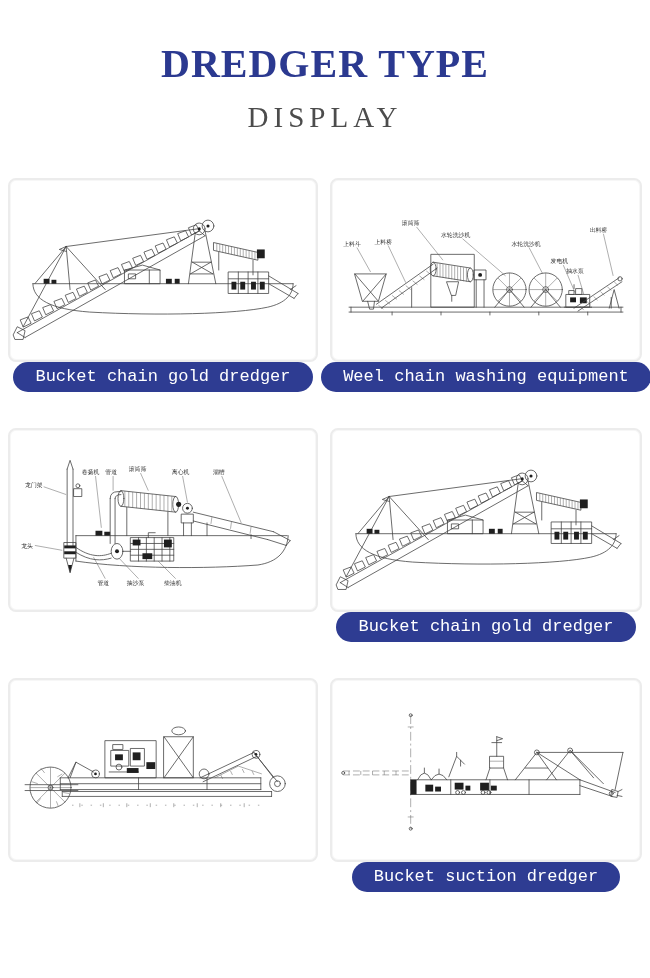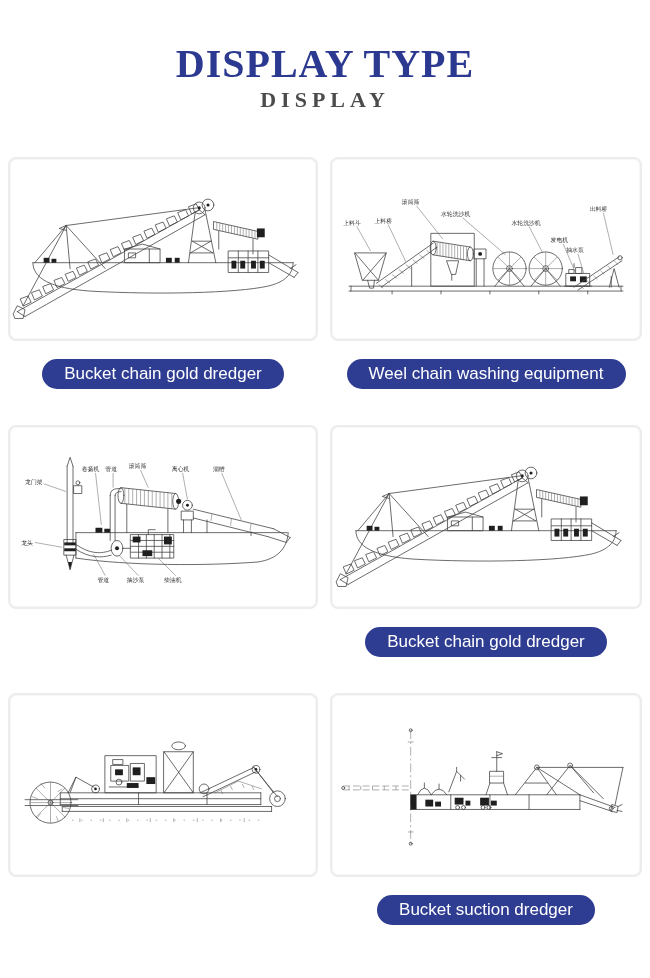--- a/index.html
+++ b/index.html
@@ -15,60 +15,59 @@
     width:650px;height:978px;overflow:hidden;
     font-family:"Liberation Serif","DejaVu Serif",serif;
   }
   .page{width:650px;height:978px;padding-top:42px}
   .hdr{text-align:center}
   .title{
     font-size:40px;font-weight:bold;color:var(--title-color);
     letter-spacing:1px;line-height:1.1;
   }
   .subtitle{
-    font-size:22px;font-weight:bold;color:var(--subtitle-color);
-    letter-spacing:5px;margin-top:1px;
+    font-size:29px;font-weight:normal;color:var(--subtitle-color);
+    letter-spacing:5px;margin-top:15px;
   }
   .grid{
     margin-top:44px;
     display:grid;
     grid-template-columns:310px 312px;
     column-gap:12px;row-gap:36px;
     padding:0 8px;
   }
   .cell{display:flex;flex-direction:column;align-items:center}
   .panel{
     width:100%;height:184px;background:#ffffff;
     border:2px solid #ececec;border-radius:8px;
     box-shadow:inset 0 0 0 1px #f7f7f7;
     overflow:hidden;
   }
   .panel svg{display:block;width:100%;height:100%}
   .pill{
-    margin-top:18px;
     display:inline-block;border:none;cursor:pointer;
     background:var(--button-bg);color:var(--button-text);
-    font-family:Liberation Sans, sans-serif;
+    font-family:Liberation Mono, monospace;
     font-size:17px;line-height:1;
     padding:6px 22px 7px 22px;border-radius:15px;
     white-space:nowrap;
   }
   
   .ln{stroke:var(--line);fill:none;stroke-width:.8;stroke-linecap:round;stroke-linejoin:round}
   .th{stroke:#5a5a5a;fill:none;stroke-width:.5}
   .dk{fill:#1f1f1f;stroke:none}
   .ann{font-family:"DejaVu Sans",sans-serif;font-size:6px;fill:#2e2e2e;stroke:none}
 </style>
 </head>
 <body>
 
 <div class="page">
 
   <div class="hdr">
-    <div class="title">DISPLAY TYPE</div>
+    <div class="title">DREDGER TYPE</div>
     <div class="subtitle">DISPLAY</div>
   </div>
 
   <div class="grid">
 
     <div class="cell">
       <figure class="panel">
         <svg viewBox="0 0 310 184">
           <defs>
             <g id="bkt">

